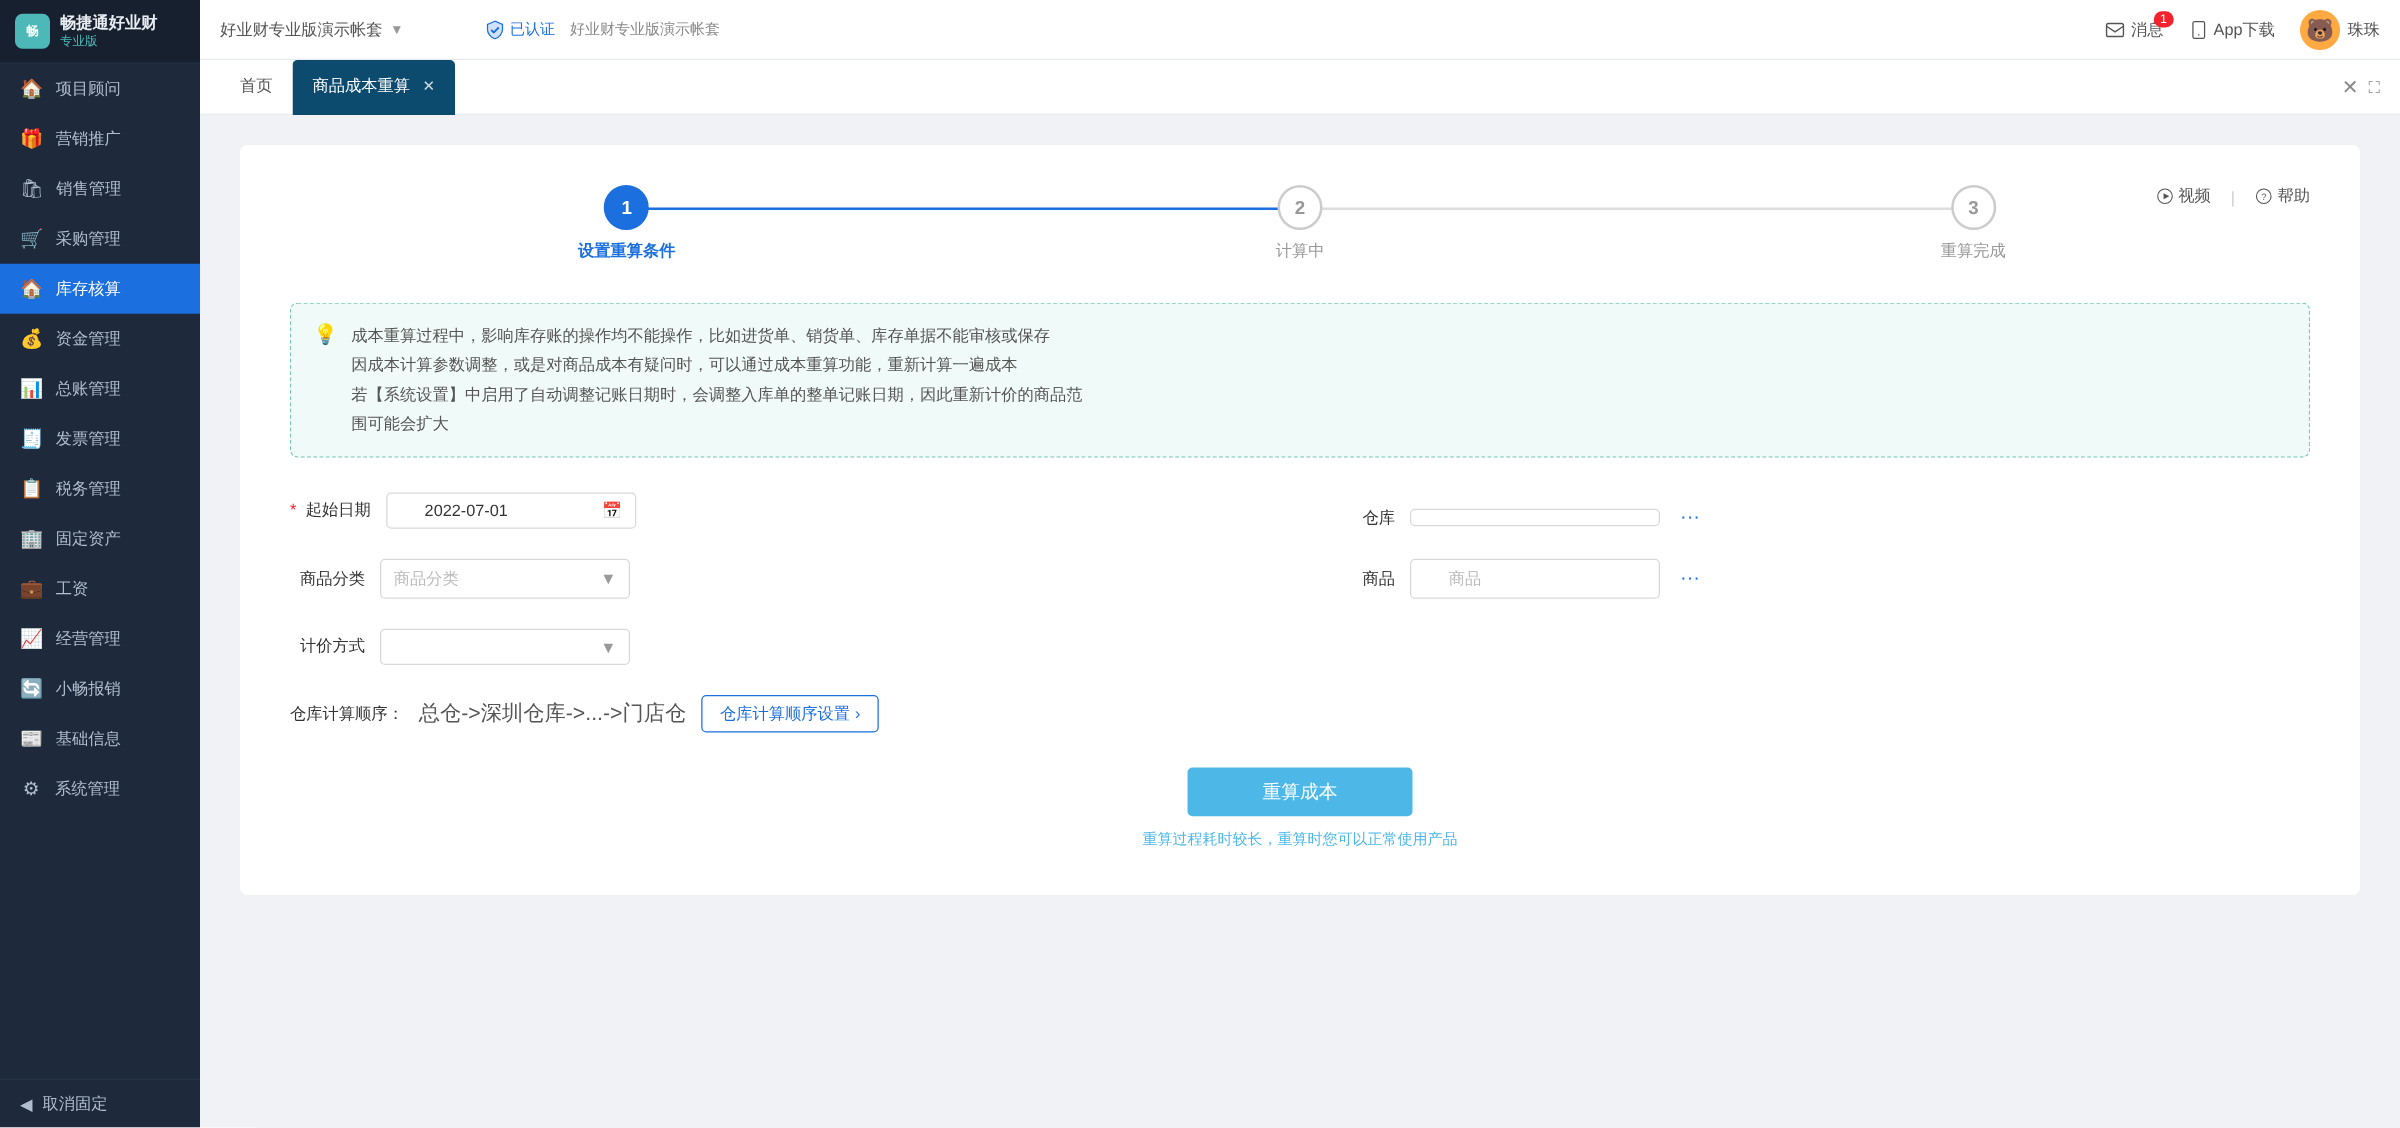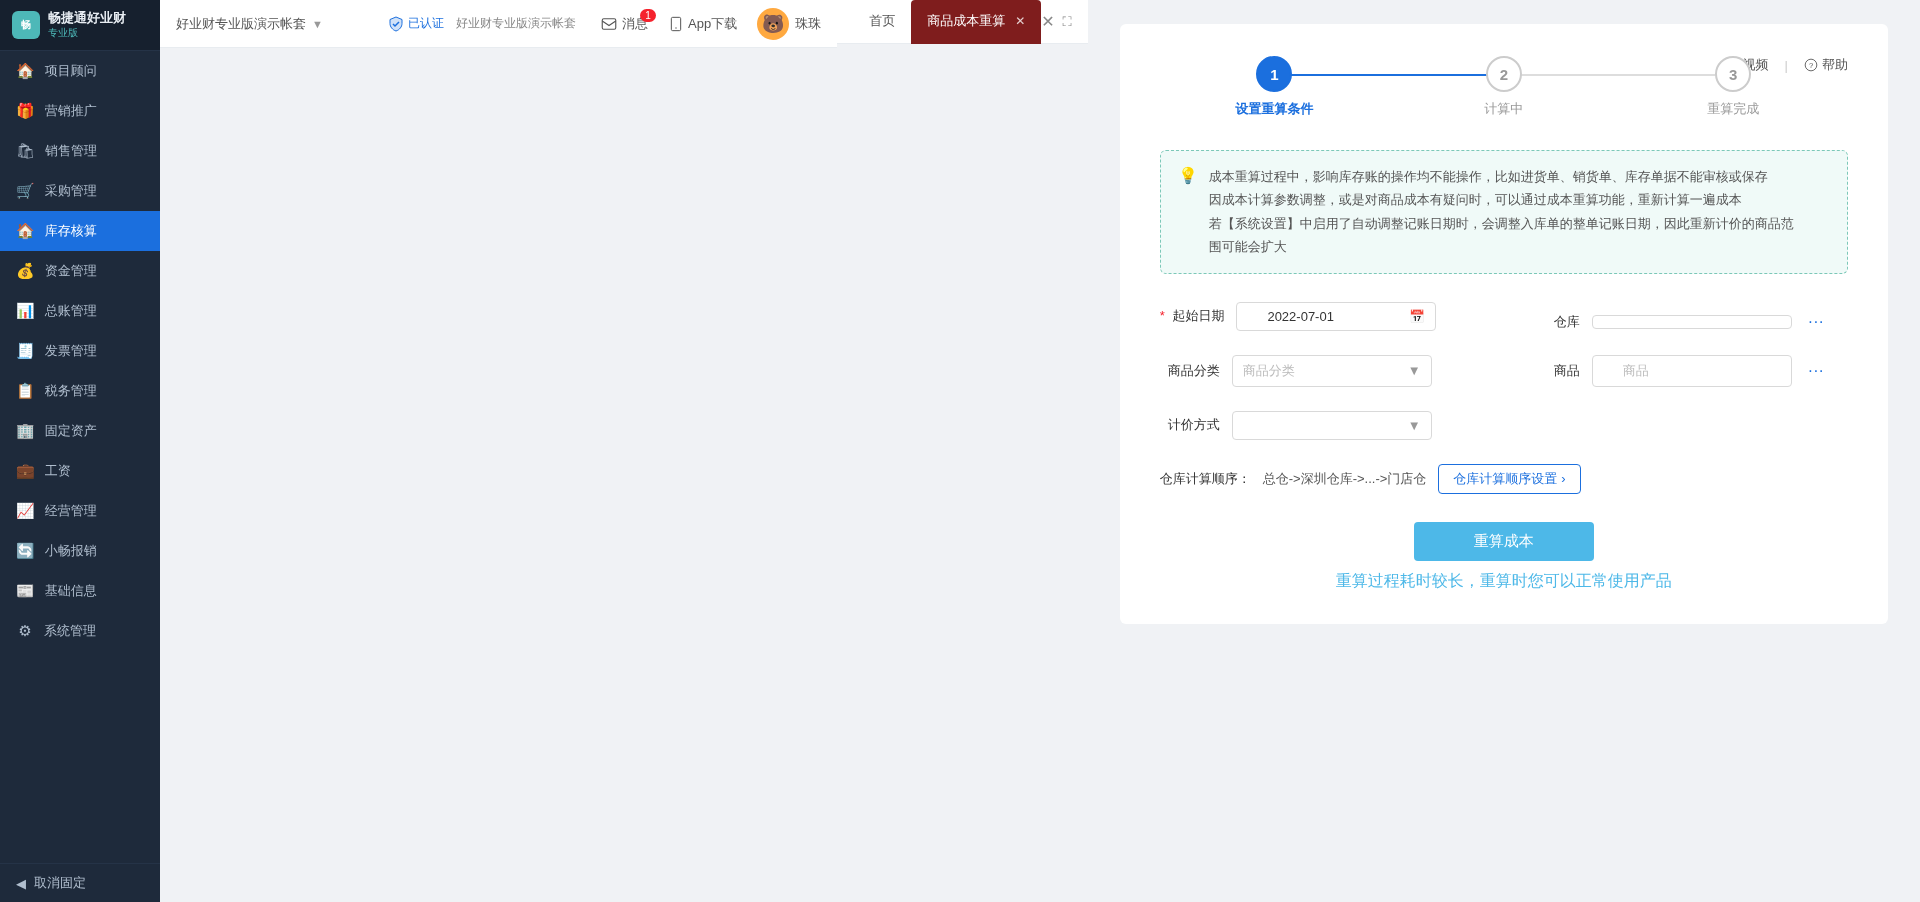--- a/index.html
+++ b/index.html
@@ -57,21 +57,21 @@
       align-items: center;
       gap: 8px;
       cursor: pointer;
       font-size: 13px;
     }
 
     
     .main {
       flex: 1;
       display: flex;
-      flex-direction: row;
+      flex-direction: column;
       background: #f0f2f5;
       overflow: hidden;
     }
 
     
     .topbar {
       background: white;
       height: 48px;
       display: flex;
       align-items: center;
@@ -149,21 +149,21 @@
       display: flex;
       align-items: center;
       padding: 0 16px;
       font-size: 13px;
       cursor: pointer;
       color: #555;
       border-bottom: 2px solid transparent;
       gap: 6px;
     }
     .tab.active {
-      background: #7f1d1d;
+      background: #0c4a6e;
       color: white;
       border-radius: 4px 4px 0 0;
     }
     .tab-close { font-size: 12px; color: rgba(255,255,255,0.8); margin-left: 4px; }
     .tabbar-spacer { flex: 1; }
     .tabbar-controls { display: flex; gap: 8px; align-items: center; }
     .tabbar-btn { color: #888; cursor: pointer; font-size: 16px; }
 
     
     .content {
@@ -317,21 +317,21 @@
     .form-dots { color: #1b6fde; font-size: 16px; cursor: pointer; padding: 0 4px; }
 
     
     .warehouse-row {
       display: flex;
       align-items: center;
       margin-bottom: 28px;
       gap: 12px;
     }
     .warehouse-label { color: #333; font-size: 13px; min-width: 60px; text-align: right; }
-    .warehouse-content { color: #555; font-size: 13px; }
+    .warehouse-content { color: #555; font-size: 17px; }
     .warehouse-btn {
       background: white;
       border: 1px solid #1b6fde;
       color: #1b6fde;
       border-radius: 4px;
       padding: 5px 14px;
       font-size: 13px;
       cursor: pointer;
       display: flex;
       align-items: center;
@@ -349,21 +349,21 @@
     .recalc-btn {
       background: #4db8e8;
       color: white;
       border: none;
       border-radius: 4px;
       padding: 10px 48px;
       font-size: 15px;
       cursor: pointer;
       min-width: 180px;
     }
-    .recalc-hint { color: #4db8e8; font-size: 16px; }
+    .recalc-hint { color: #4db8e8; font-size: 12px; }
   </style>
 </head>
 <body>
 
 <div class="sidebar">
   <div class="sidebar-header">
     <div class="sidebar-logo">
       <span>畅</span>
     </div>
     <div>

